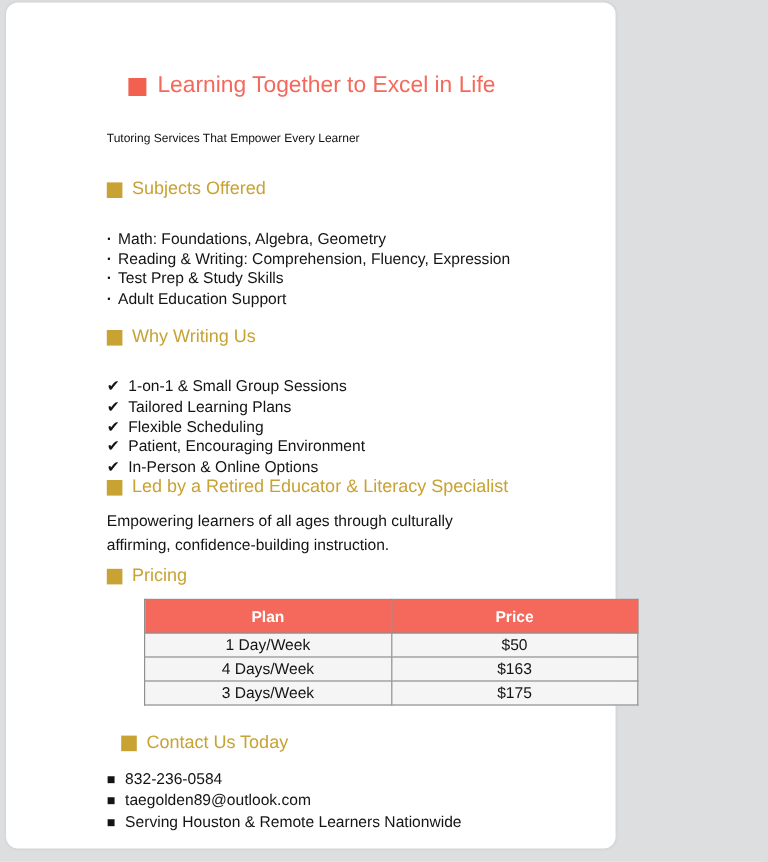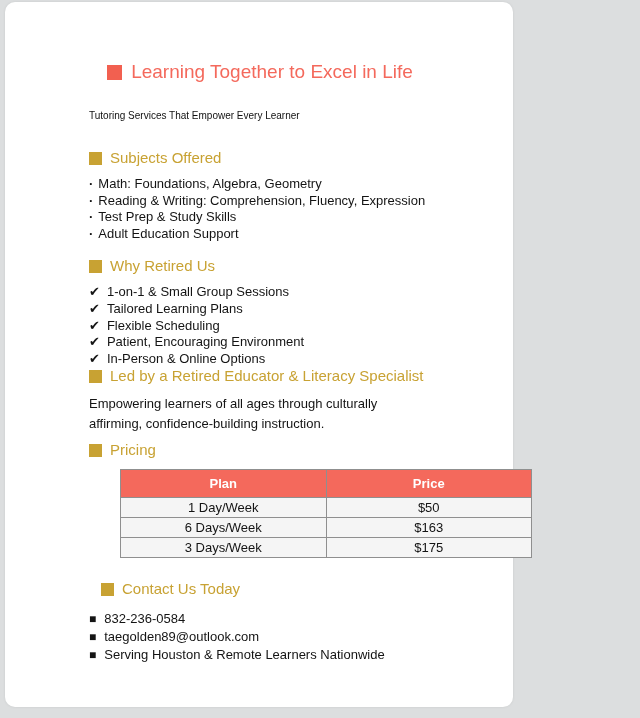--- a/index.html
+++ b/index.html
@@ -59,21 +59,21 @@
     height: 13px;
     background: #c8a233;
     flex: 0 0 auto;
   }
   .h-subjects { margin-top: 26px; }
   .h-why     { margin-top: 15px; }
   .h-led     { }
   .h-pricing { margin-top: 8px;  }
   .h-contact { margin-top: 22px; padding-left: 12px; }
   .list {
-    margin-top: 9px;
+    margin-top: 24px;
     font-size: 13px;
   }
   .list .row {
     line-height: 16.6px;
     white-space: nowrap;
   }
   .bullet-glyph {
     font-weight: bold;
     margin-right: 5px;
   }
@@ -141,21 +141,21 @@
     </div>
     <div class="list">
       <div class="row"><span class="bullet-glyph">·</span><span>Math: Foundations, Algebra, Geometry</span></div>
       <div class="row"><span class="bullet-glyph">·</span><span>Reading &amp; Writing: Comprehension, Fluency, Expression</span></div>
       <div class="row"><span class="bullet-glyph">·</span><span>Test Prep &amp; Study Skills</span></div>
       <div class="row"><span class="bullet-glyph">·</span><span>Adult Education Support</span></div>
     </div>
 
     <div class="section-heading h-why">
       <span class="marker"></span>
-      <span>Why Retired Us</span>
+      <span>Why Writing Us</span>
     </div>
     <div class="list">
       <div class="row"><span class="check-glyph">✔</span><span>1-on-1 &amp; Small Group Sessions</span></div>
       <div class="row"><span class="check-glyph">✔</span><span>Tailored Learning Plans</span></div>
       <div class="row"><span class="check-glyph">✔</span><span>Flexible Scheduling</span></div>
       <div class="row"><span class="check-glyph">✔</span><span>Patient, Encouraging Environment</span></div>
       <div class="row"><span class="check-glyph">✔</span><span>In-Person &amp; Online Options</span></div>
     </div>
 
     <div class="section-heading h-led">
@@ -178,21 +178,21 @@
           <th>Plan</th>
           <th>Price</th>
         </tr>
       </thead>
       <tbody>
         <tr>
           <td>1 Day/Week</td>
           <td>$50</td>
         </tr>
         <tr>
-          <td>6 Days/Week</td>
+          <td>4 Days/Week</td>
           <td>$163</td>
         </tr>
         <tr>
           <td>3 Days/Week</td>
           <td>$175</td>
         </tr>
       </tbody>
     </table>
 
     <div class="section-heading h-contact">

